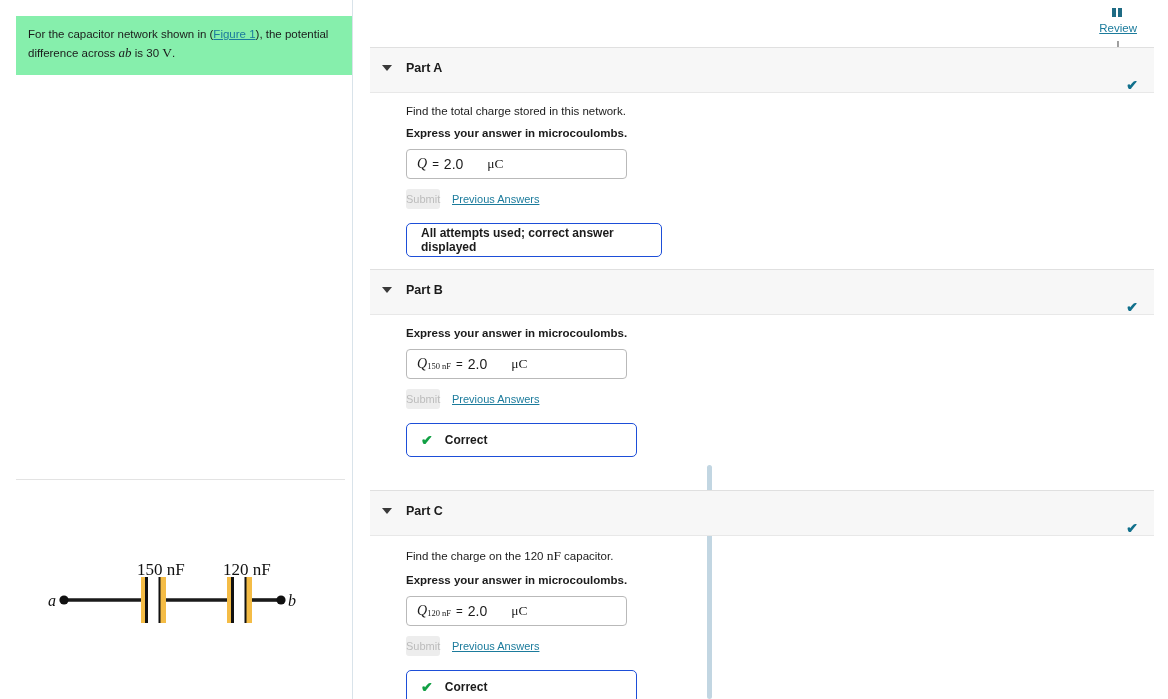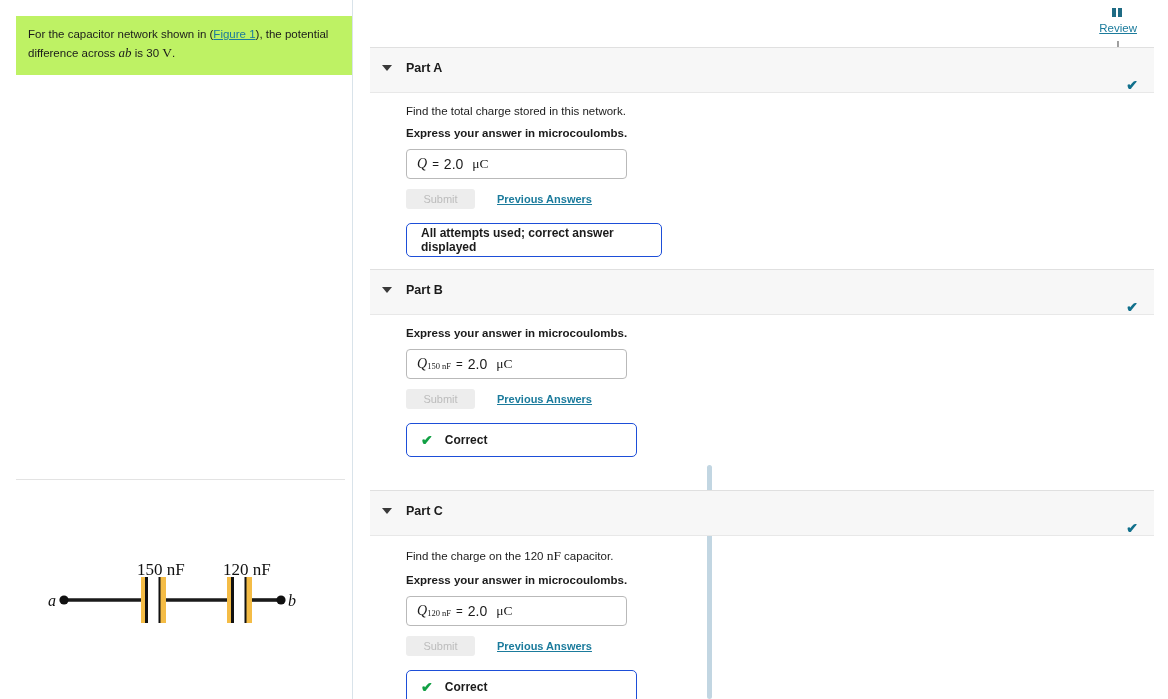--- a/index.html
+++ b/index.html
@@ -44,21 +44,21 @@
     width: 5px; height: 234px;
     background: #c2d6e2;
     border-radius: 3px;
   }
 
   .question-box {
     position: absolute;
     left: 16px; top: 16px;
     width: 345px;
     min-height: 42px;
-    background: #bef264;
+    background: #86efac;
     padding: 10px 0 12px 12px;
     box-sizing: border-box;
     line-height: 1.45;
     font-size: 11.5px;
     color: #1b1b1b;
   }
   .question-box a {
     color: #1b7b9c;
     text-decoration: underline;
   }
@@ -239,46 +239,46 @@
   .answer-field .eq {
     margin: 0 5px;
     font-family: "Liberation Sans", sans-serif;
     font-size: 11.5px;
   }
   .answer-field .val {
     font-family: "Liberation Sans", sans-serif;
     font-size: 14px;
   }
   .answer-field .unit {
-    margin-left: 9px;
+    margin-left: 24px;
     font-style: normal;
     font-size: 13.5px;
   }
 
   .action-row {
     margin-top: 10px;
     display: flex;
     align-items: center;
   }
   .submit-btn {
-    width: 69px; height: 20px;
+    width: 34px; height: 20px;
     background: #ededed;
     color: #bcbcbc;
     font-size: 11px;
     border: none;
     border-radius: 3px;
     text-align: center;
     line-height: 20px;
     font-family: "Liberation Sans", sans-serif;
   }
   .prev-answers {
-    margin-left: 22px;
+    margin-left: 12px;
     color: #1b7b9c;
     font-size: 11px;
-    font-weight: bold;
+    font-weight: normal;
     text-decoration: underline;
   }
 
   .feedback-box {
     margin-top: 14px;
     height: 34px;
     border: 1px solid #1d4ed8;
     border-radius: 5px;
     background: #fff;
     display: inline-flex;

